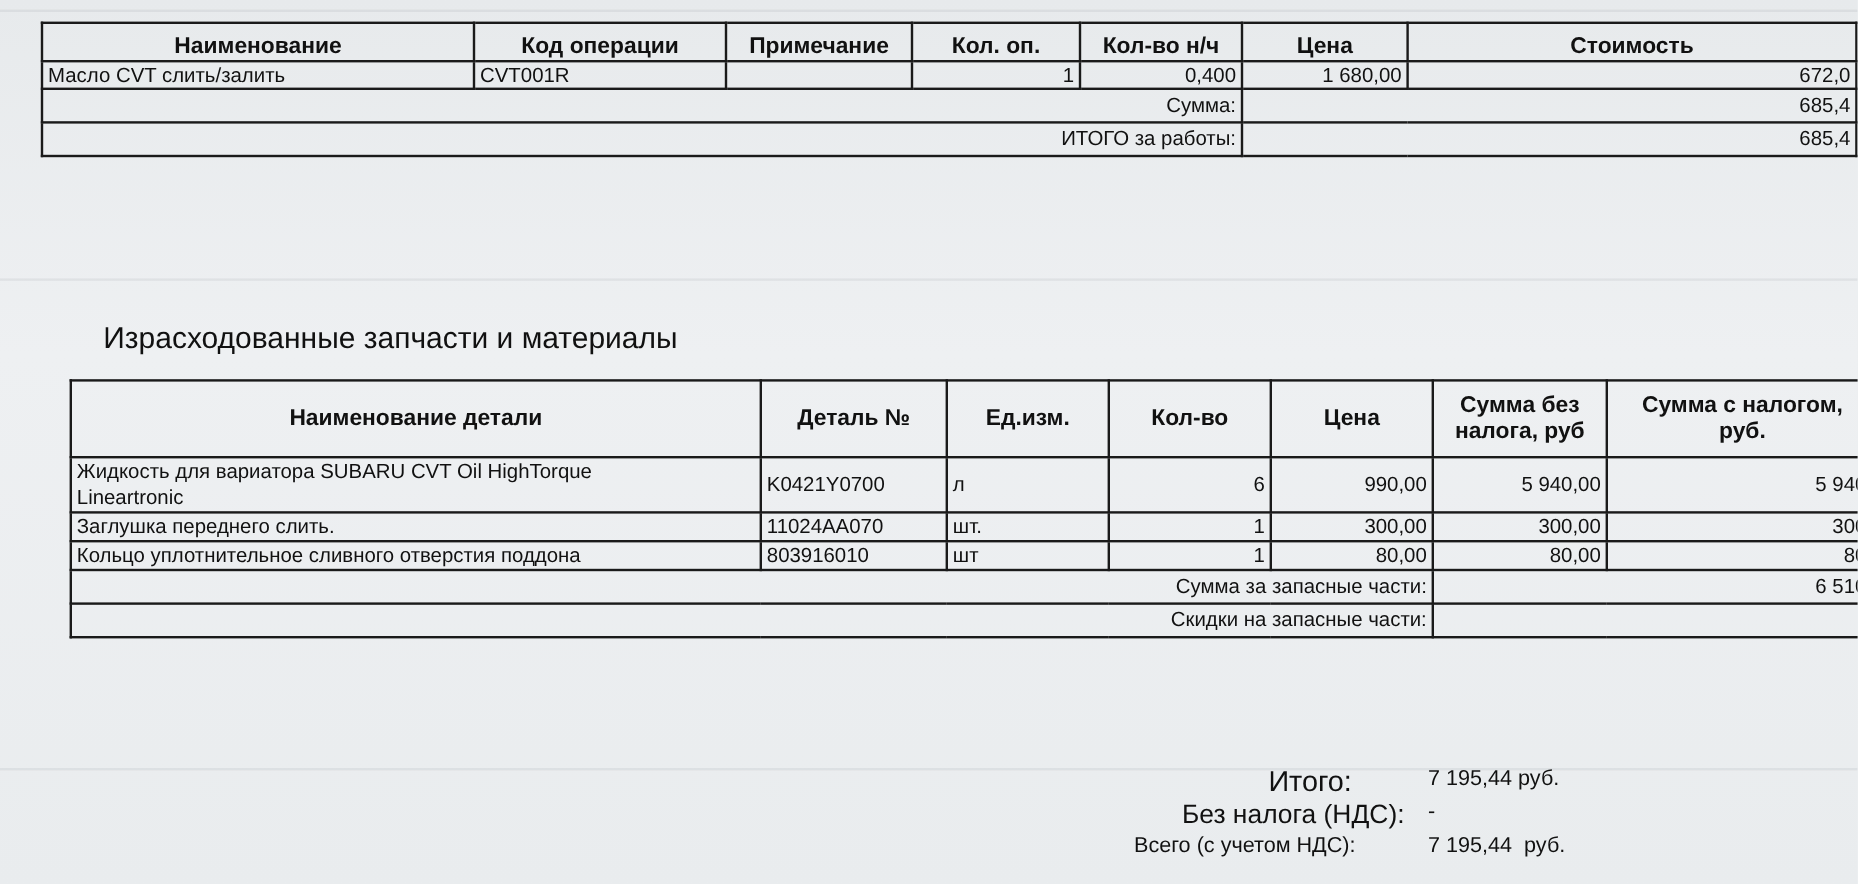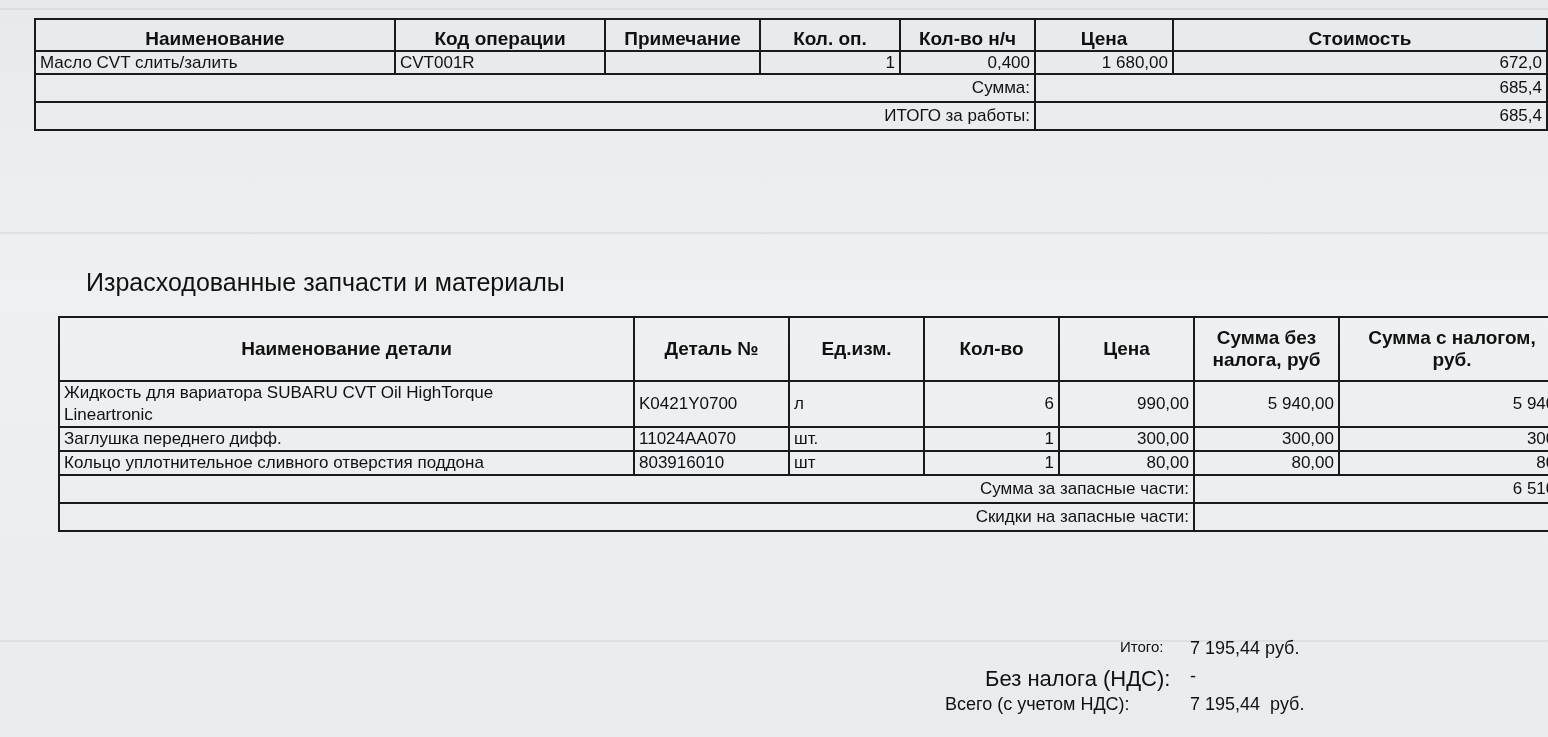--- a/index.html
+++ b/index.html
@@ -118,21 +118,21 @@
         <div>Lineartronic</div>
       </td>
       <td>K0421Y0700</td>
       <td>л</td>
       <td class="r">6</td>
       <td class="r">990,00</td>
       <td class="r">5 940,00</td>
       <td class="r">5 940,</td>
     </tr>
     <tr>
-      <td>Заглушка переднего дифф.</td>
+      <td>Заглушка переднего слить.</td>
       <td>11024AA070</td>
       <td>шт.</td>
       <td class="r">1</td>
       <td class="r">300,00</td>
       <td class="r">300,00</td>
       <td class="r">300,</td>
     </tr>
     <tr>
       <td>Кольцо уплотнительное сливного отверстия поддона</td>
       <td>803916010</td>
@@ -146,21 +146,21 @@
       <td colspan="5" class="r" style="height:26px">Сумма за запасные части:</td>
       <td colspan="2" class="r">6 510,</td>
     </tr>
     <tr>
       <td colspan="5" class="r" style="height:26px">Скидки на запасные части:</td>
       <td colspan="2" class="r"></td>
     </tr>
   </tbody>
     </table>
 
-  <div class="abs b" style="left:1120px;top:638px;font-size:15px">Итого:</div>
+  <div class="abs b" style="left:1057px;top:638px;font-size:24px">Итого:</div>
   <div class="abs b" style="left:1190px;top:638px;font-size:18px">7 195,44 руб.</div>
 
   <div class="abs" style="left:985px;top:666px;font-size:22px">Без налога (НДС):</div>
   <div class="abs" style="left:1190px;top:666px;font-size:18px">-</div>
 
   <div class="abs" style="left:945px;top:694px;font-size:18px">Всего (с учетом НДС):</div>
   <div class="abs" style="left:1190px;top:694px;font-size:18px;white-space:pre">7 195,44  руб.</div>
 </div>
 
 </body></html>

